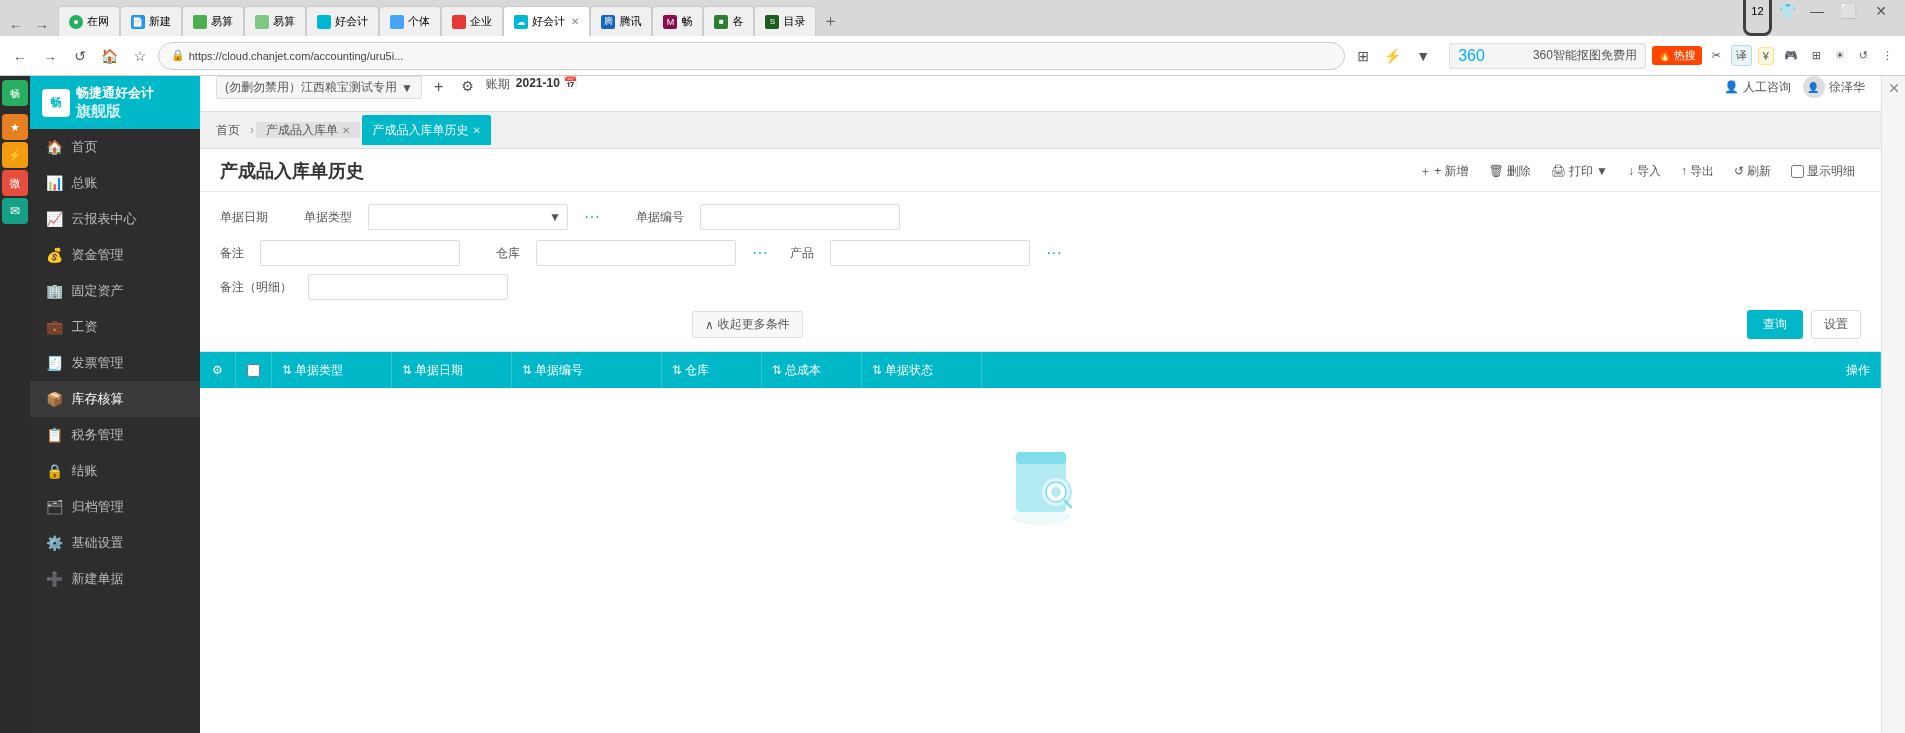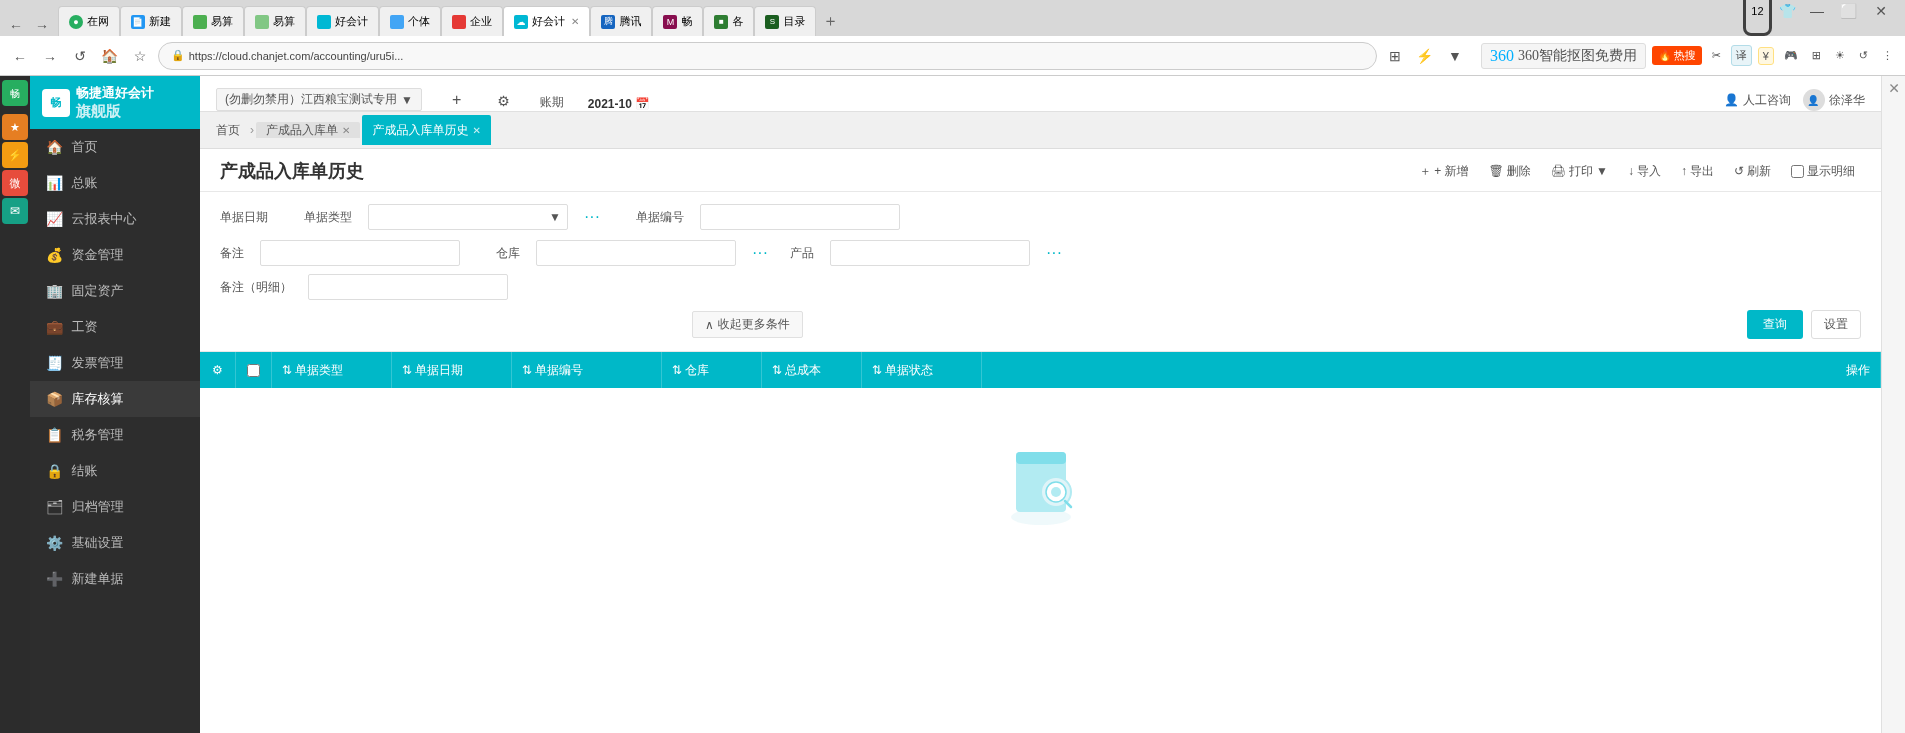--- a/index.html
+++ b/index.html
@@ -67,21 +67,21 @@
     .th-cell.checkbox { width: 36px; justify-content: center; padding: 0; }
     .th-cell.gear { width: 36px; justify-content: center; padding: 0; }
     .th-cell.ops { flex: 1; justify-content: flex-end; }
     .empty-state { display: flex; flex-direction: column; align-items: center; justify-content: center; height: 200px; color: #999; }
 
     
     .query-btn { background: #00b8c8; color: white; border: none; border-radius: 3px; padding: 5px 16px; font-size: 12px; cursor: pointer; }
     .settings-btn { background: #fff; color: #555; border: 1px solid #ddd; border-radius: 3px; padding: 5px 12px; font-size: 12px; cursor: pointer; }
 
     
-    .top-bar { background: #fff; height: 36px; display: flex; align-items: flex-end; padding: 0 16px; border-bottom: 1px solid #e0e0e0; gap: 24px; }
+    .top-bar { background: #fff; height: 36px; display: flex; align-items: flex-start; padding: 0 16px; border-bottom: 1px solid #e0e0e0; gap: 6px; }
     .org-selector { display: flex; align-items: center; gap: 4px; font-size: 12px; color: #555; cursor: pointer; background: #f5f5f5; border: 1px solid #ddd; border-radius: 2px; padding: 2px 8px; }
     .period-label { font-size: 12px; color: #555; }
     .period-value { font-size: 12px; color: #333; font-weight: bold; display: flex; align-items: center; gap: 4px; }
     .top-bar-right { margin-left: auto; display: flex; align-items: center; gap: 12px; }
     .user-service { display: flex; align-items: center; gap: 4px; font-size: 12px; color: #555; cursor: pointer; }
     .user-name { font-size: 12px; color: #555; cursor: pointer; display: flex; align-items: center; gap: 4px; }
     .avatar { width: 22px; height: 22px; border-radius: 50%; background: #ddd; display: flex; align-items: center; justify-content: center; font-size: 10px; color: #666; }
   </style>
 </head>
 <body>
@@ -166,23 +166,23 @@
     <div class="url-box">
       <span class="url-lock">🔒</span>
       <span>https://cloud.chanjet.com/accounting/uru5i...</span>
     </div>
 
     <div class="nav-btn">⊞</div>
     <div class="nav-btn">⚡</div>
     <div class="nav-btn">▼</div>
 
     <div class="toolbar-right">
-      <div style="display:flex;align-items:center;gap:4px;background:#f5f5f5;border:1px solid #ddd;border-radius:3px;padding:2px 8px;height:26px;font-family:Liberation Serif, serif;">
+      <div style="display:flex;align-items:center;gap:4px;background:#f5f5f5;border:1px solid #ddd;border-radius:3px;padding:2px 8px;height:26px;">
         <span style="font-size:16px;color:#00b0ff;">360</span>
-        <span style="font-size:14px;color:#555;">360智能抠图免费用</span>
+        <span style="font-size:12px;color:#555;margin-left:44px;">360智能抠图免费用</span>
       </div>
       <div style="background:#ff4500;color:white;border-radius:3px;padding:2px 6px;font-size:11px;display:flex;align-items:center;gap:2px;">
         <span>🔥</span>
         <span>热搜</span>
       </div>
       <div class="toolbar-btn">✂</div>
       <div class="toolbar-btn" style="background:#e8f4f8;border:1px solid #b3dce8;border-radius:3px;">译</div>
       <div class="toolbar-btn" style="background:#fff8e1;border:1px solid #ffe082;border-radius:3px;">¥</div>
       <div class="toolbar-btn">🎮</div>
       <div class="toolbar-btn">⊞</div>

